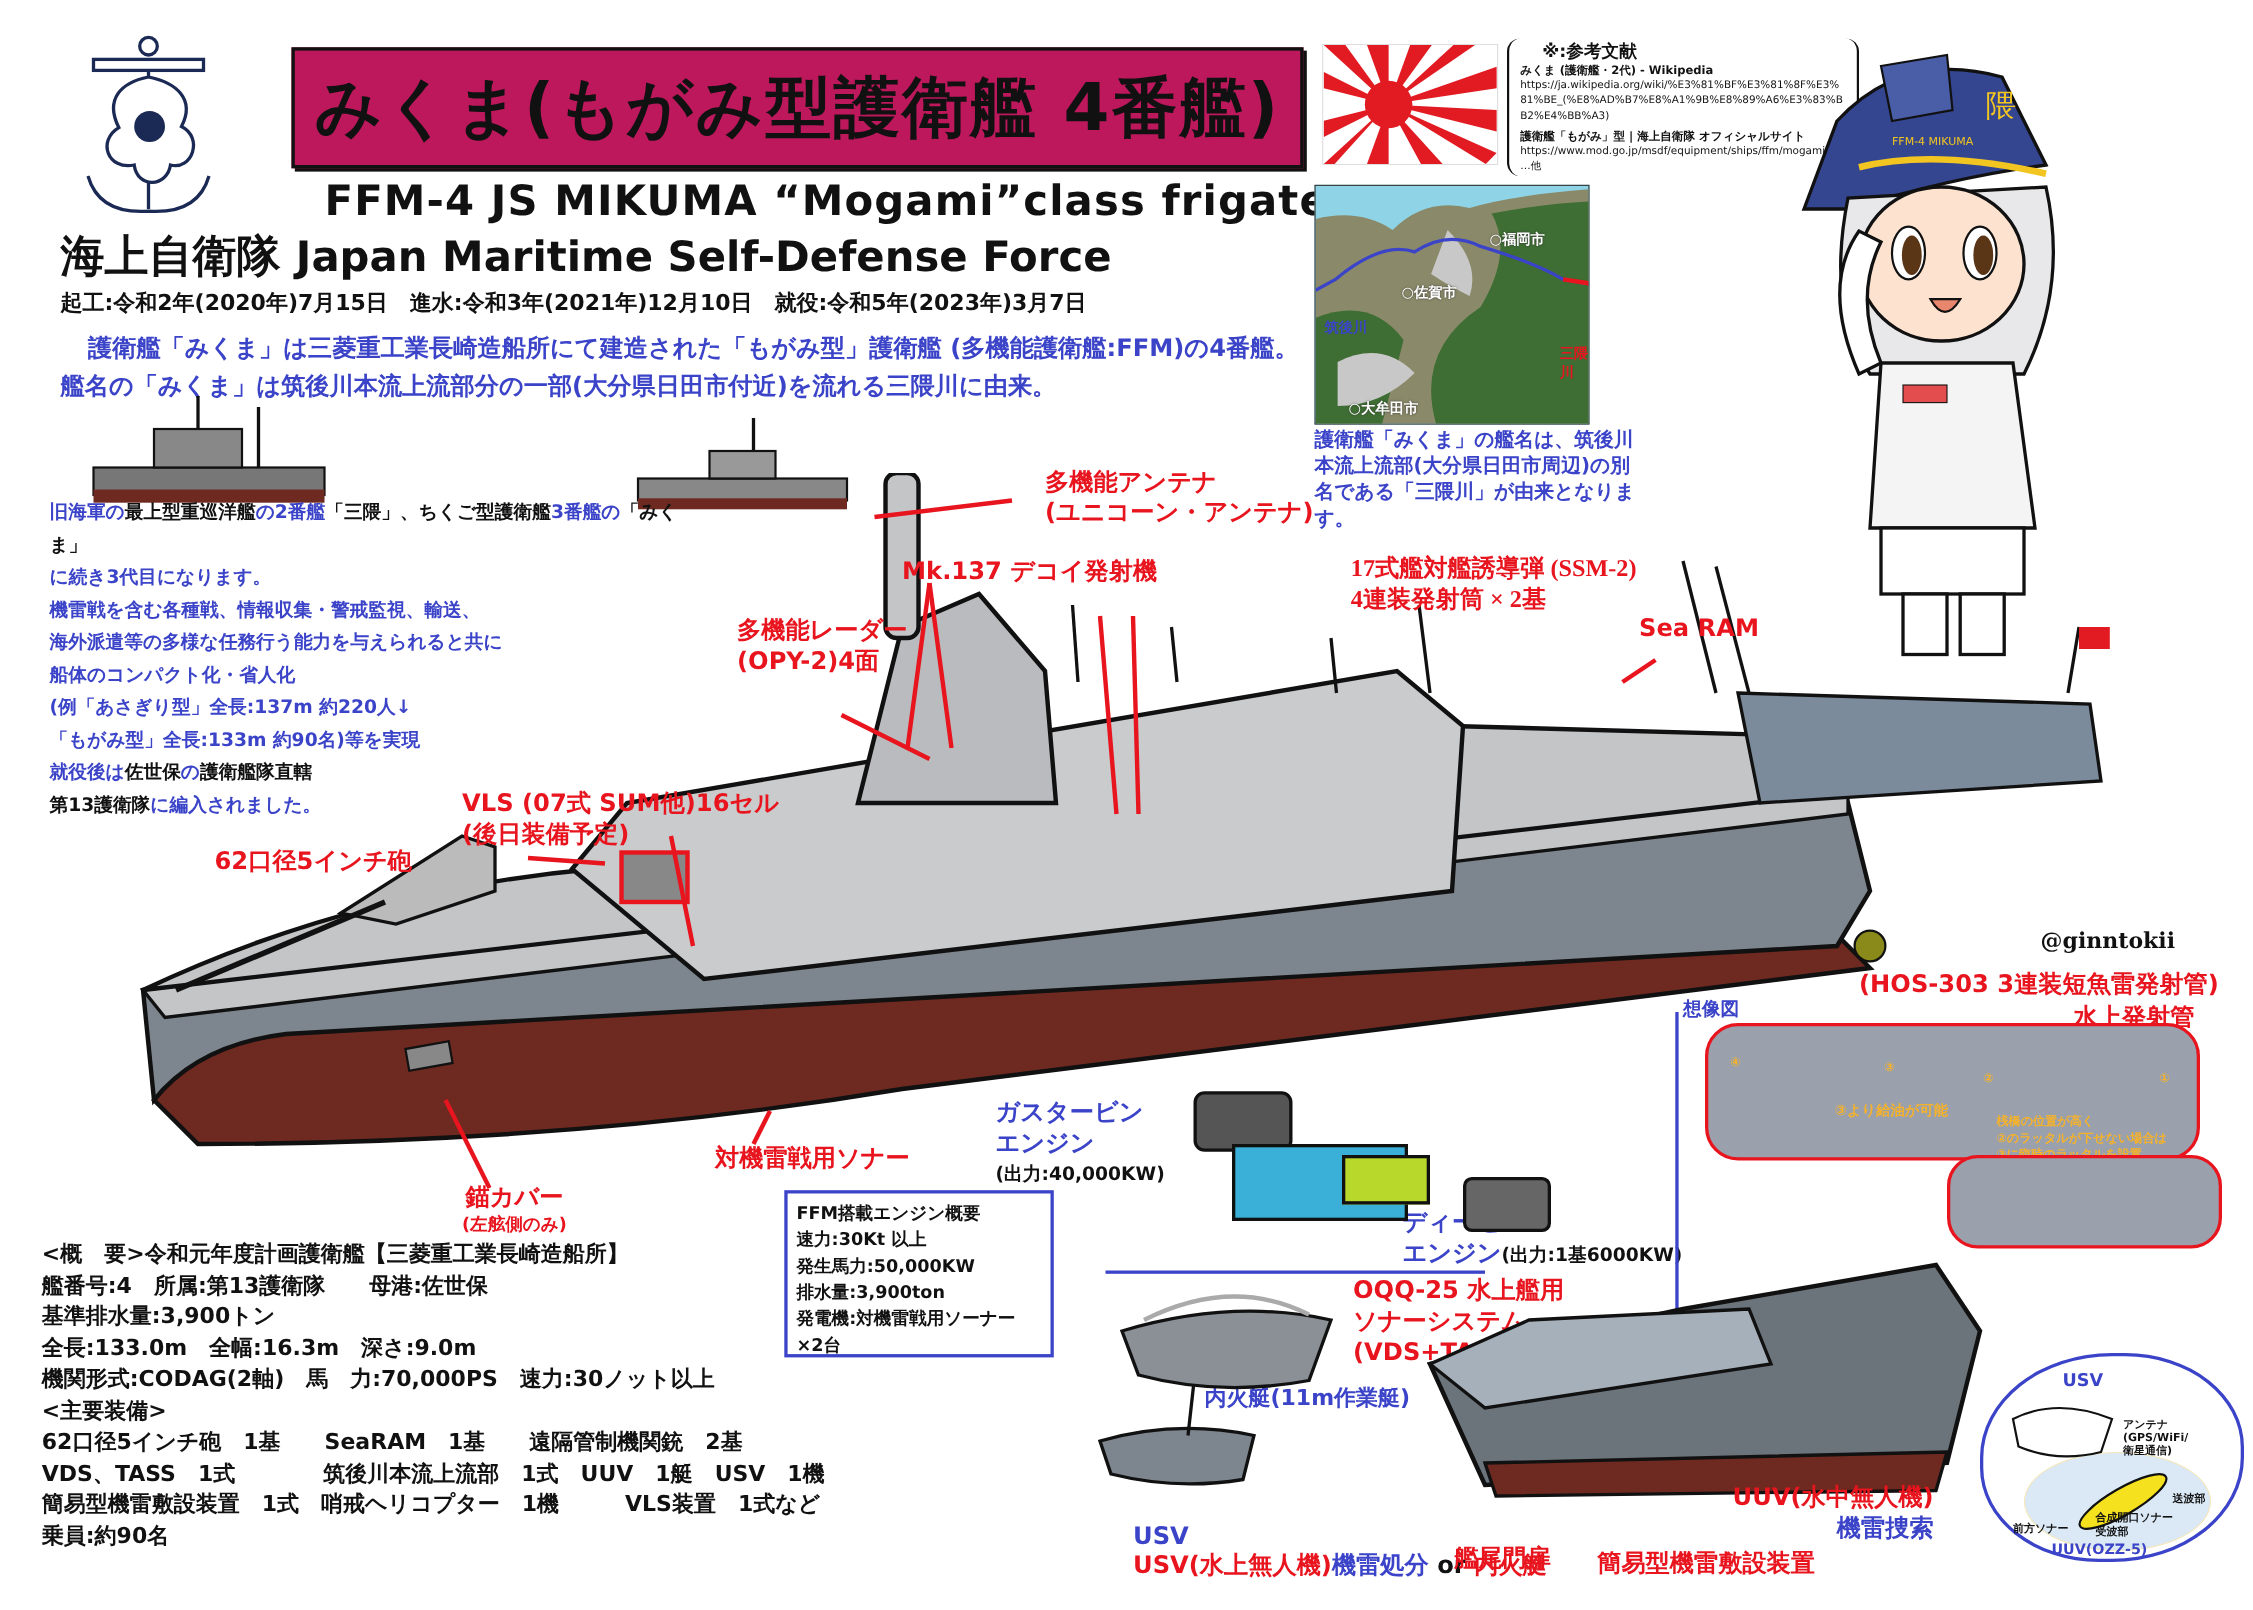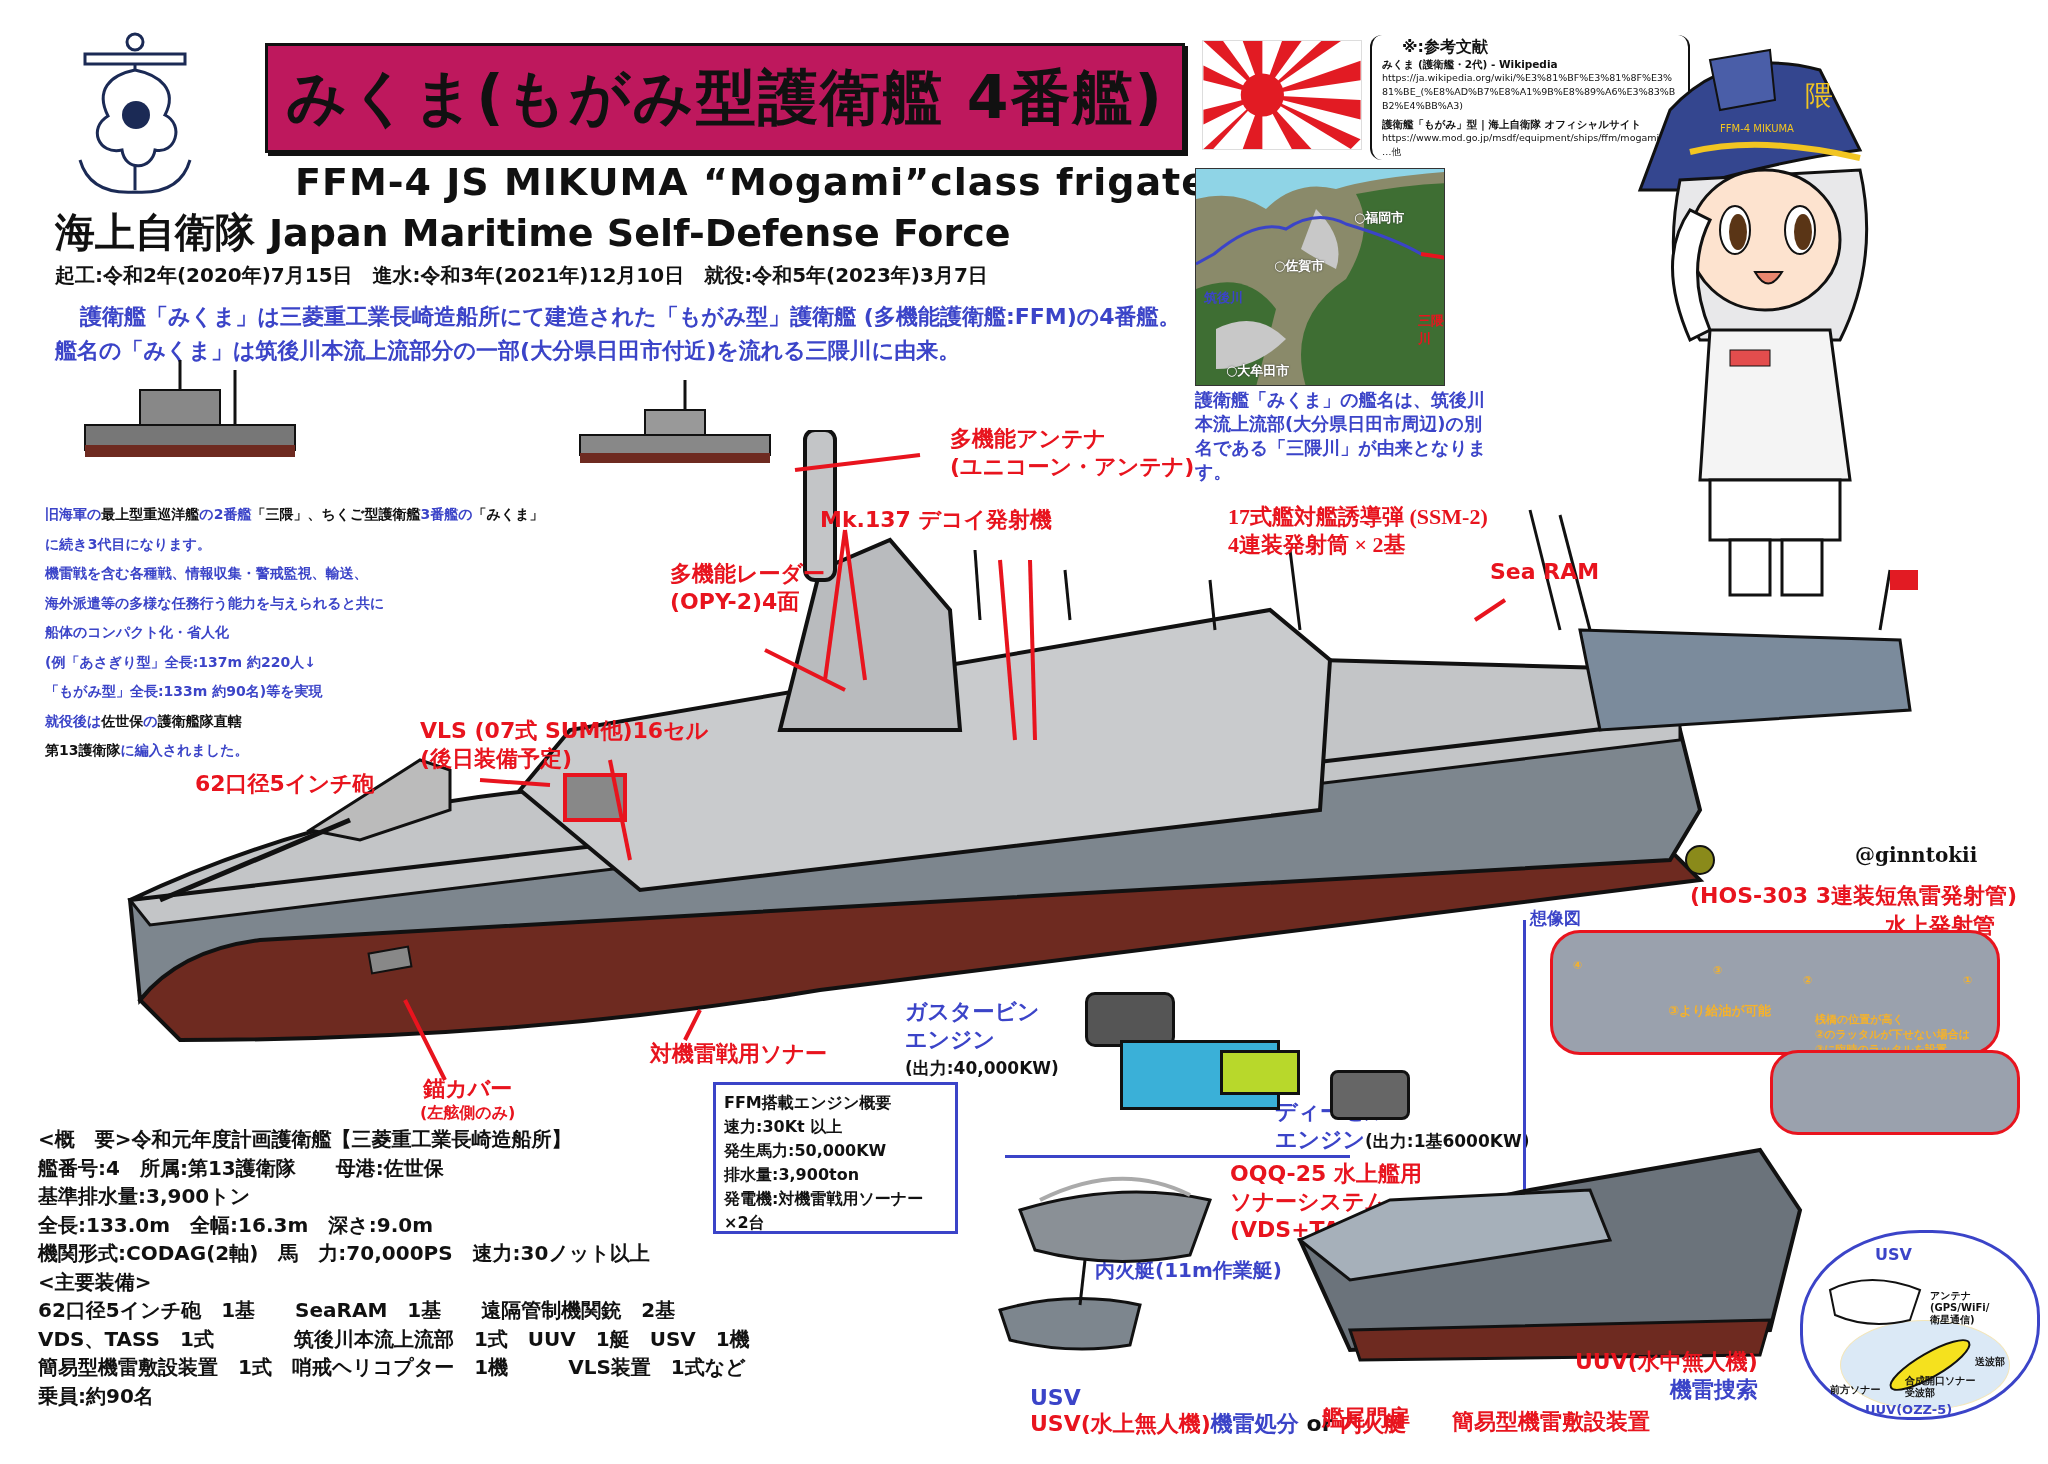--- a/index.html
+++ b/index.html
@@ -32,21 +32,21 @@
   #refs .ref-title { font-size: 16px; font-weight: bold; line-height: 20px; padding-left: 20px; }
   #refs .ref-name { font-weight: bold; font-size: 10.5px; }
   #refs .ref-url { font-size: 9.5px; word-break: break-all; }
 
   
   #map { left: 1195px; top: 168px; width: 250px; height: 218px; background: #8fd4e6; overflow: hidden; border: 1px solid #333; }
   .map-label { position: absolute; font-size: 13px; color: #fff; font-weight: bold; text-shadow: 0 0 2px #333; }
   #map-caption { left: 1195px; top: 388px; width: 300px; font-size: 18px; font-weight: bold; line-height: 24px; }
 
   
-  #narrative { left: 45px; top: 500px; width: 600px; font-size: 14px; font-weight: bold; line-height: 29.5px; }
+  #narrative { left: 45px; top: 452px; width: 600px; font-size: 17px; font-weight: bold; line-height: 29.5px; }
 
   
   .callout { position: absolute; font-size: 22px; font-weight: bold; line-height: 28px; white-space: nowrap; }
   .callout.small { font-size: 16px; line-height: 20px; }
 
   
   #specs { left: 38px; top: 1125px; width: 720px; font-size: 20px; font-weight: bold; line-height: 28.5px; }
   #specs .row { white-space: pre; }
 
   

